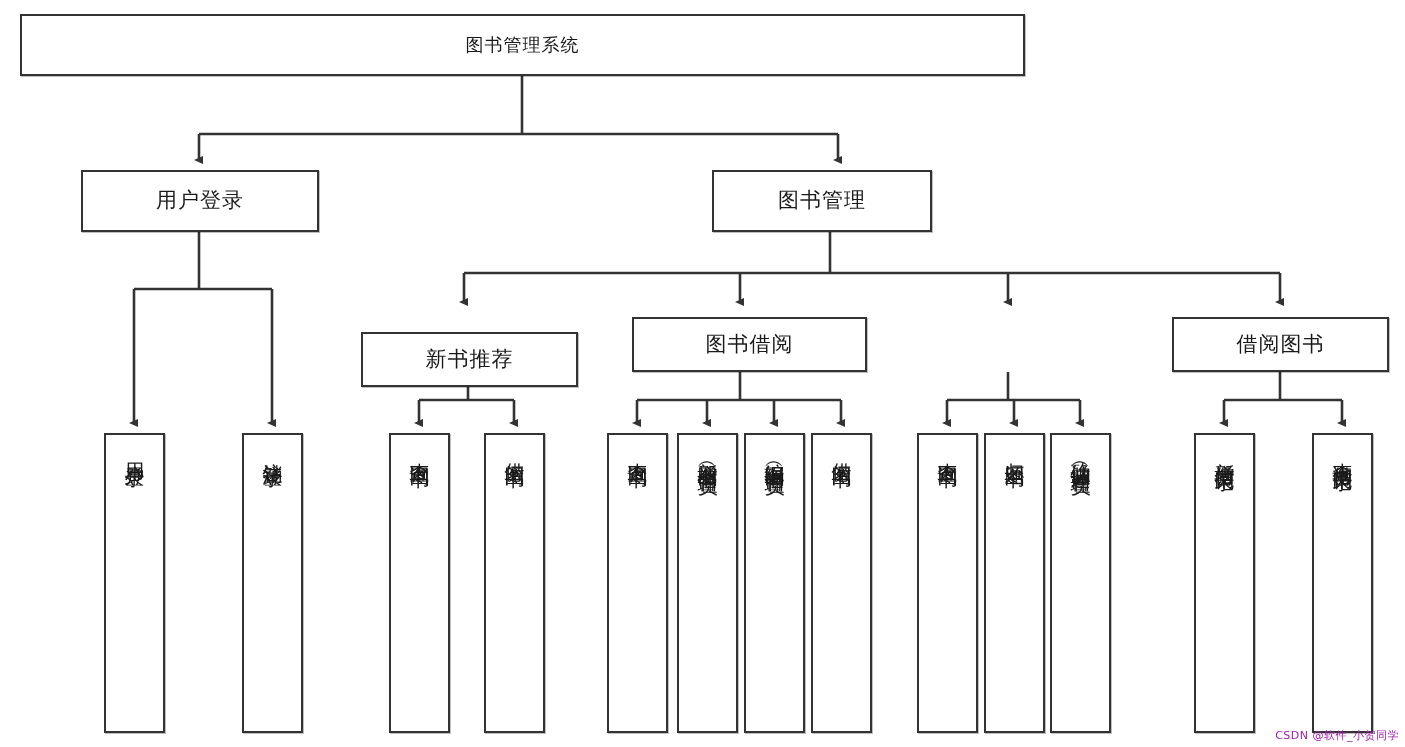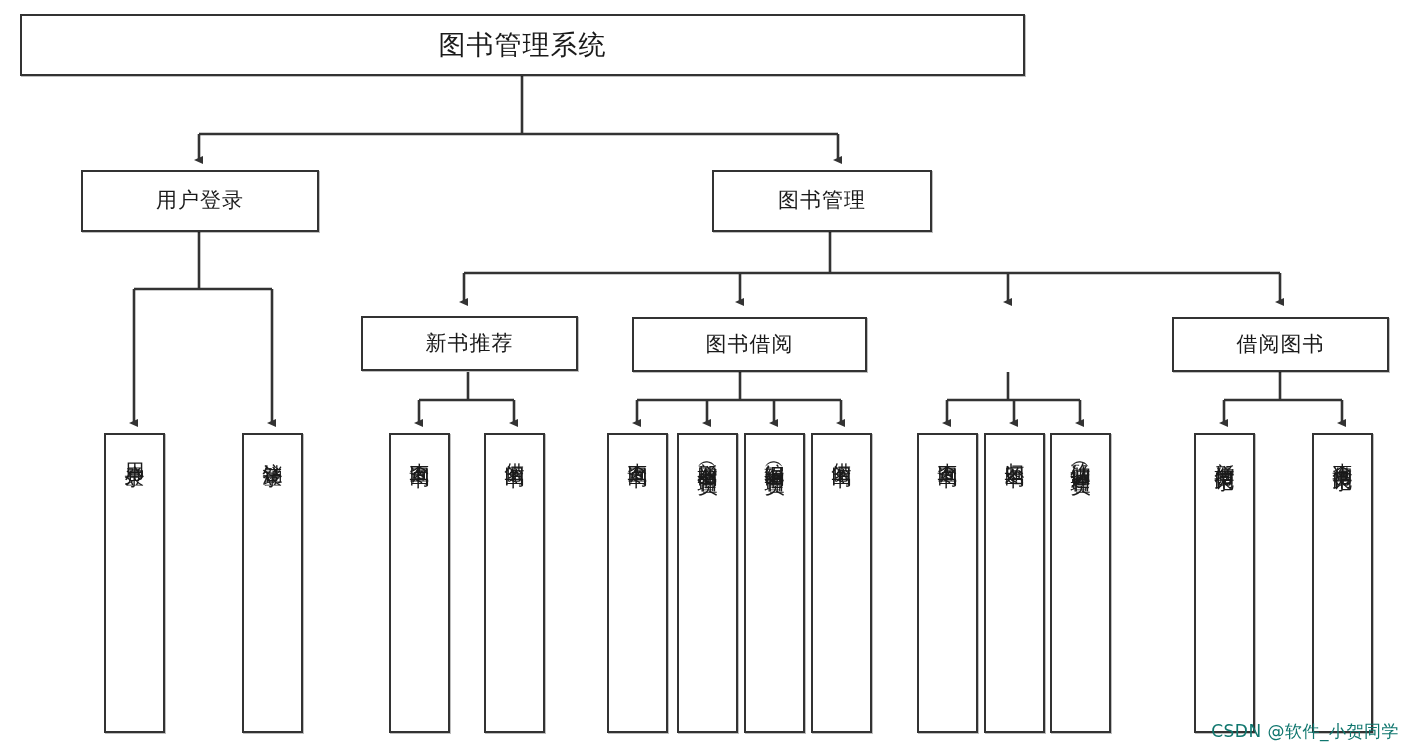--- a/index.html
+++ b/index.html
@@ -34,43 +34,43 @@
     color: #1a1a1a;
     box-shadow: 1px 1px 0 rgba(0,0,0,0.25);
   }
   .node-h .label {
     font-size: 21px;
     line-height: 1.2;
     letter-spacing: 1px;
     white-space: nowrap;
   }
   .node-root .label {
-    font-size: 27px;
+    font-size: 18px;
     letter-spacing: 1px;
   }
   
   .node-v {
     align-items: flex-start;
     justify-content: center;
     padding-top: 12px;
   }
   .node-v .label {
     font-size: 20px;
     line-height: 1.34;
     writing-mode: vertical-rl;
     text-orientation: upright;
     letter-spacing: 2px;
     white-space: nowrap;
   }
   #watermark {
     position: absolute;
     right: 6px;
     bottom: 4px;
-    font-size: 17px;
-    color: #0f766e;
+    font-size: 11px;
+    color: #a21caf;
     letter-spacing: 0.5px;
     white-space: nowrap;
     font-family: "DejaVu Sans", "Liberation Sans", sans-serif;
   }
 </style>
 </head>
 <body>
 
 <div id="canvas">
 
@@ -128,21 +128,21 @@
     <span class="label">图书管理系统</span>
   </div>
 
   <div class="node node-h" style="left:81px; top:170px; width:238px; height:62px;">
     <span class="label">用户登录</span>
   </div>
   <div class="node node-h" style="left:712px; top:170px; width:220px; height:62px;">
     <span class="label">图书管理</span>
   </div>
 
-  <div class="node node-h" style="left:361px; top:316px; width:217px; height:55px;">
+  <div class="node node-h" style="left:361px; top:332px; width:217px; height:55px;">
     <span class="label">新书推荐</span>
   </div>
   <div class="node node-h" style="left:632px; top:317px; width:235px; height:55px;">
     <span class="label">图书借阅</span>
   </div>
   <div class="node node-h" style="left:1172px; top:317px; width:217px; height:55px;">
     <span class="label">借阅图书</span>
   </div>
 
   <div class="node node-v" style="left:104px; top:433px; width:61px; height:300px;">

